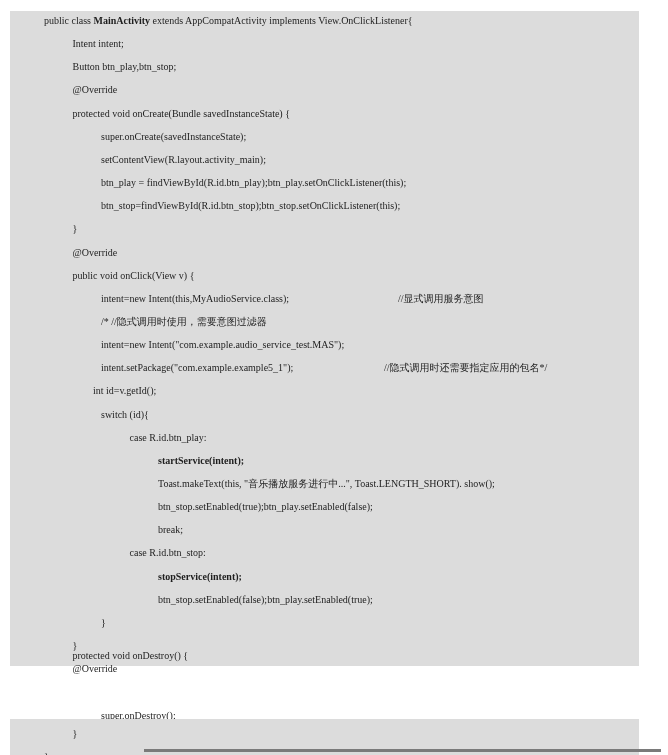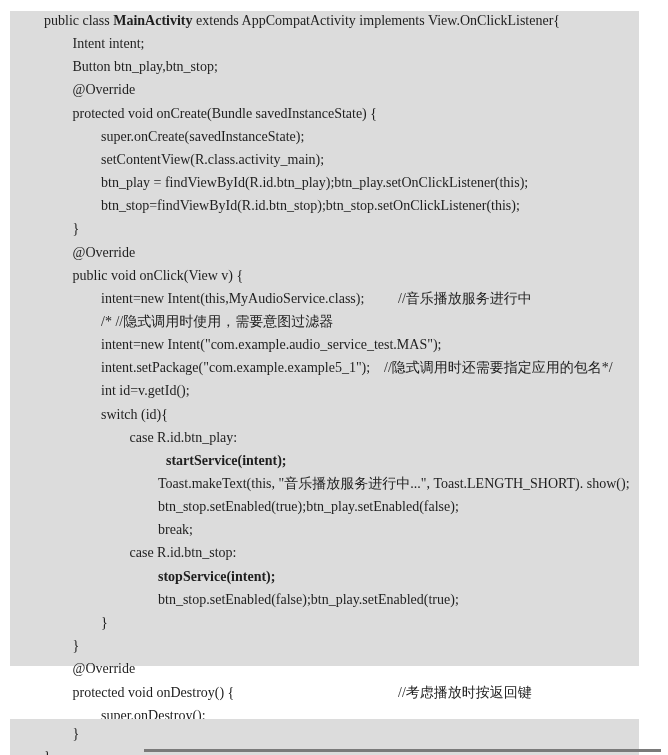--- a/index.html
+++ b/index.html
@@ -2,60 +2,60 @@
 <html><head>
 <meta charset="utf-8">
 <style>
   html, body { margin: 0; padding: 0; background: #ffffff; }
   body { width: 668px; height: 755px; position: relative; overflow: hidden;
          font-family: "Liberation Serif", "DejaVu Serif", serif; color: #1e1e1e; }
   .panel { position: absolute; left: 10px; width: 629px; background: #dcdcdc; }
   #panel-main { top: 11px; height: 655px; }
   #panel-tail { top: 719px; height: 40px; }
   .line { position: absolute; left: 0; height: 23px; line-height: 23px;
-          font-size: 14px; white-space: pre; }
+          font-size: 10px; white-space: pre; }
   .code-text { position: absolute; top: 0; }
   .comment { position: absolute; top: 0; }
   .bold { font-weight: bold; }
   #divider { position: absolute; left: 144px; top: 749px; width: 517px; height: 3px; background: #7a7a7a; }
 </style>
 </head>
 <body>
 
 <div id="panel-main" class="panel" style="background: rgb(220, 220, 220);">
     <div class="line" style="top: -2px; width: 629px;"><span class="code-text" style="left: 34px;"><span>public class </span><span class="bold">MainActivity</span><span> extends AppCompatActivity implements View.OnClickListener{</span></span></div>
     <div class="line" style="top: 21.15px; width: 629px;"><span class="code-text" style="left: 62.5px;"><span>Intent intent;</span></span></div>
     <div class="line" style="top: 44.3px; width: 629px;"><span class="code-text" style="left: 62.5px;"><span>Button btn_play,btn_stop;</span></span></div>
     <div class="line" style="top: 67.45px; width: 629px;"><span class="code-text" style="left: 62.5px;"><span>@Override</span></span></div>
     <div class="line" style="top: 90.6px; width: 502px;"><span class="code-text" style="left: 62.5px;"><span>protected void onCreate(Bundle savedInstanceState) {</span></span></div>
     <div class="line" style="top: 113.75px; width: 598px;"><span class="code-text" style="left: 91px;"><span>super.onCreate(savedInstanceState);</span></span></div>
-    <div class="line" style="top: 136.9px; width: 629px;"><span class="code-text" style="left: 91px;"><span>setContentView(R.class.activity_main);</span></span></div>
+    <div class="line" style="top: 136.9px; width: 629px;"><span class="code-text" style="left: 91px;"><span>setContentView(R.layout.activity_main);</span></span></div>
     <div class="line" style="top: 160.05px; width: 629px;"><span class="code-text" style="left: 91px;"><span>btn_play = findViewById(R.id.btn_play);btn_play.setOnClickListener(this);</span></span></div>
     <div class="line" style="top: 183.2px; width: 629px;"><span class="code-text" style="left: 91px;"><span>btn_stop=findViewById(R.id.btn_stop);btn_stop.setOnClickListener(this);</span></span></div>
     <div class="line" style="top: 206.35px; width: 629px;"><span class="code-text" style="left: 62.5px;"><span>}</span></span></div>
     <div class="line" style="top: 229.5px; width: 629px;"><span class="code-text" style="left: 62.5px;"><span>@Override</span></span></div>
     <div class="line" style="top: 252.65px; width: 629px;"><span class="code-text" style="left: 62.5px;"><span>public void onClick(View v) {</span></span></div>
-    <div class="line" style="top: 275.8px; width: 629px;"><span class="code-text" style="left: 91px;"><span>intent=new Intent(this,MyAudioService.class);</span></span><span class="comment" style="left: 388px;">//音乐播放服务进行中</span></div>
+    <div class="line" style="top: 275.8px; width: 629px;"><span class="code-text" style="left: 91px;"><span>intent=new Intent(this,MyAudioService.class);</span></span><span class="comment" style="left: 388px;">//显式调用服务意图</span></div>
     <div class="line" style="top: 298.95px; width: 629px;"><span class="code-text" style="left: 91px;"><span>/* //隐式调用时使用，需要意图过滤器</span></span></div>
     <div class="line" style="top: 322.1px; width: 629px;"><span class="code-text" style="left: 91px;"><span>intent=new Intent("com.example.audio_service_test.MAS");</span></span></div>
     <div class="line" style="top: 345.25px; width: 629px;"><span class="code-text" style="left: 91px;"><span>intent.setPackage("com.example.example5_1");</span></span><span class="comment" style="left: 374px; text-align: center;">//隐式调用时还需要指定应用的包名*/</span></div>
-    <div class="line" style="top: 368.4px; width: 629px;"><span class="code-text" style="left: 91px;"><span>int id=v.getId();</span></span></div>
+    <div class="line" style="top: 368.4px; width: 629px;"><span class="code-text" style="left: 83px;"><span>int id=v.getId();</span></span></div>
     <div class="line" style="top: 391.55px; width: 629px;"><span class="code-text" style="left: 91px;"><span>switch (id){</span></span></div>
     <div class="line" style="top: 414.7px; width: 629px;"><span class="code-text" style="left: 119.5px;"><span>case R.id.btn_play:</span></span></div>
-    <div class="line" style="top: 437.85px; width: 629px; margin-left: 8px;"><span class="code-text" style="left: 148px;"><span class="bold">startService(intent);</span></span></div>
+    <div class="line" style="top: 437.85px; width: 629px;"><span class="code-text" style="left: 148px;"><span class="bold">startService(intent);</span></span></div>
     <div class="line" style="top: 461px; width: 629px;"><span class="code-text" style="left: 148px;"><span>Toast.makeText(this, "音乐播放服务进行中...", Toast.LENGTH_SHORT). show();</span></span></div>
     <div class="line" style="top: 484.15px; width: 629px;"><span class="code-text" style="left: 148px;"><span>btn_stop.setEnabled(true);btn_play.setEnabled(false);</span></span></div>
     <div class="line" style="top: 507.3px; width: 629px;"><span class="code-text" style="left: 148px;"><span>break;</span></span></div>
     <div class="line" style="top: 530.45px; width: 629px;"><span class="code-text" style="left: 119.5px;"><span>case R.id.btn_stop:</span></span></div>
     <div class="line" style="top: 553.6px; width: 629px;"><span class="code-text" style="left: 148px;"><span class="bold">stopService(intent);</span></span></div>
     <div class="line" style="top: 576.75px; width: 629px;"><span class="code-text" style="left: 148px;"><span>btn_stop.setEnabled(false);btn_play.setEnabled(true);</span></span></div>
     <div class="line" style="top: 599.9px; width: 629px;"><span class="code-text" style="left: 91px;"><span>}</span></span></div>
     <div class="line" style="top: 623.05px; width: 629px;"><span class="code-text" style="left: 62.5px;"><span>}</span></span></div>
     <div class="line" style="top: 646.2px; width: 629px;"><span class="code-text" style="left: 62.5px;"><span>@Override</span></span></div>
-    <div class="line" style="top: 670px; width: 629px;"><span class="code-text" style="left: 62.5px;"><span>protected void onDestroy() {</span></span><span class="comment" style="left: 388px;">//考虑播放时按返回键</span></div>
+    <div class="line" style="top: 633px; width: 629px;"><span class="code-text" style="left: 62.5px;"><span>protected void onDestroy() {</span></span></div>
     <div class="line" style="top: 692.5px; width: 629px;"><span class="code-text" style="left: 91px;"><span>super.onDestroy();</span></span></div>
     <div class="line" style="top: 715.65px; width: 629px;"><span class="code-text" style="left: 91px;"><span>if(intent!=null) stopService(intent);</span></span><span class="comment" style="left: 388px;">//停止服务</span></div>
     <div class="line" style="top: 738.8px; width: 629px;"><span class="code-text" style="left: 91px;"><span>finish();</span></span><span class="comment" style="left: 388px;">//关闭活动</span></div>
   </div>
 <div id="panel-tail" class="panel" style="background: rgb(220, 220, 220);">
     <div class="line" style="top: 3px; width: 629px;"><span class="code-text" style="left: 62.5px;"><span>}</span></span></div>
     <div class="line" style="top: 26.15px; width: 629px;"><span class="code-text" style="left: 34px;"><span>}</span></span></div>
   </div>
 <div id="divider"></div>
 

